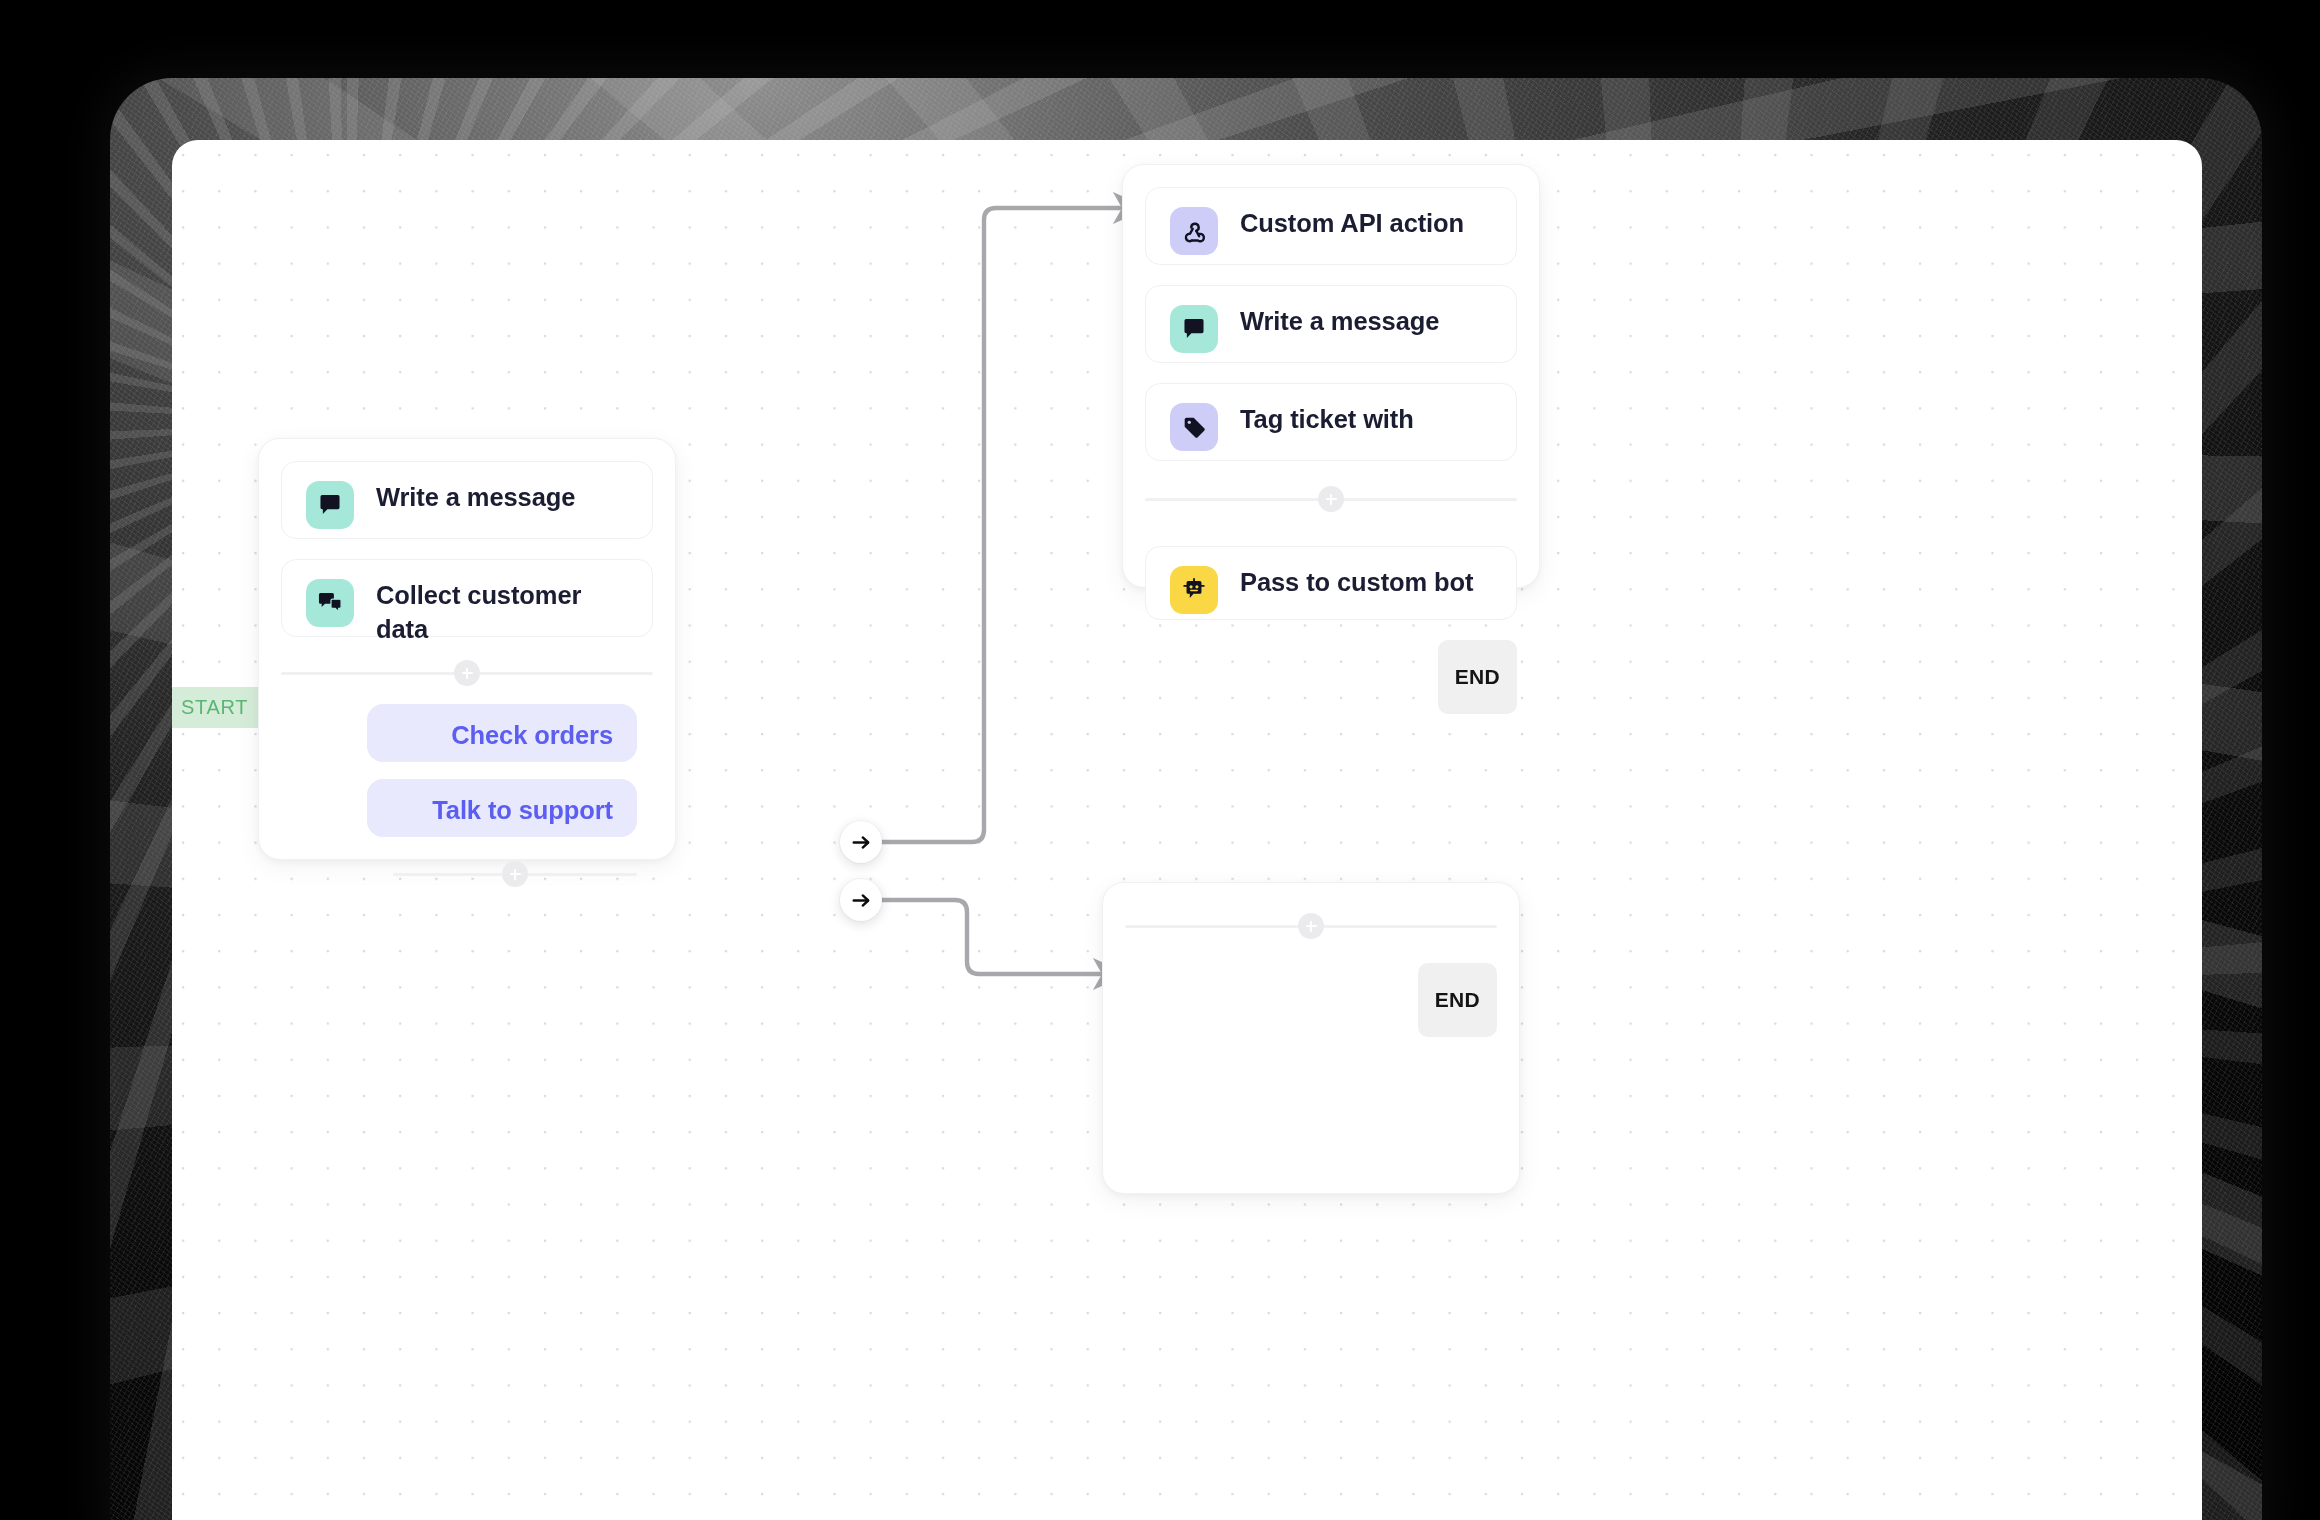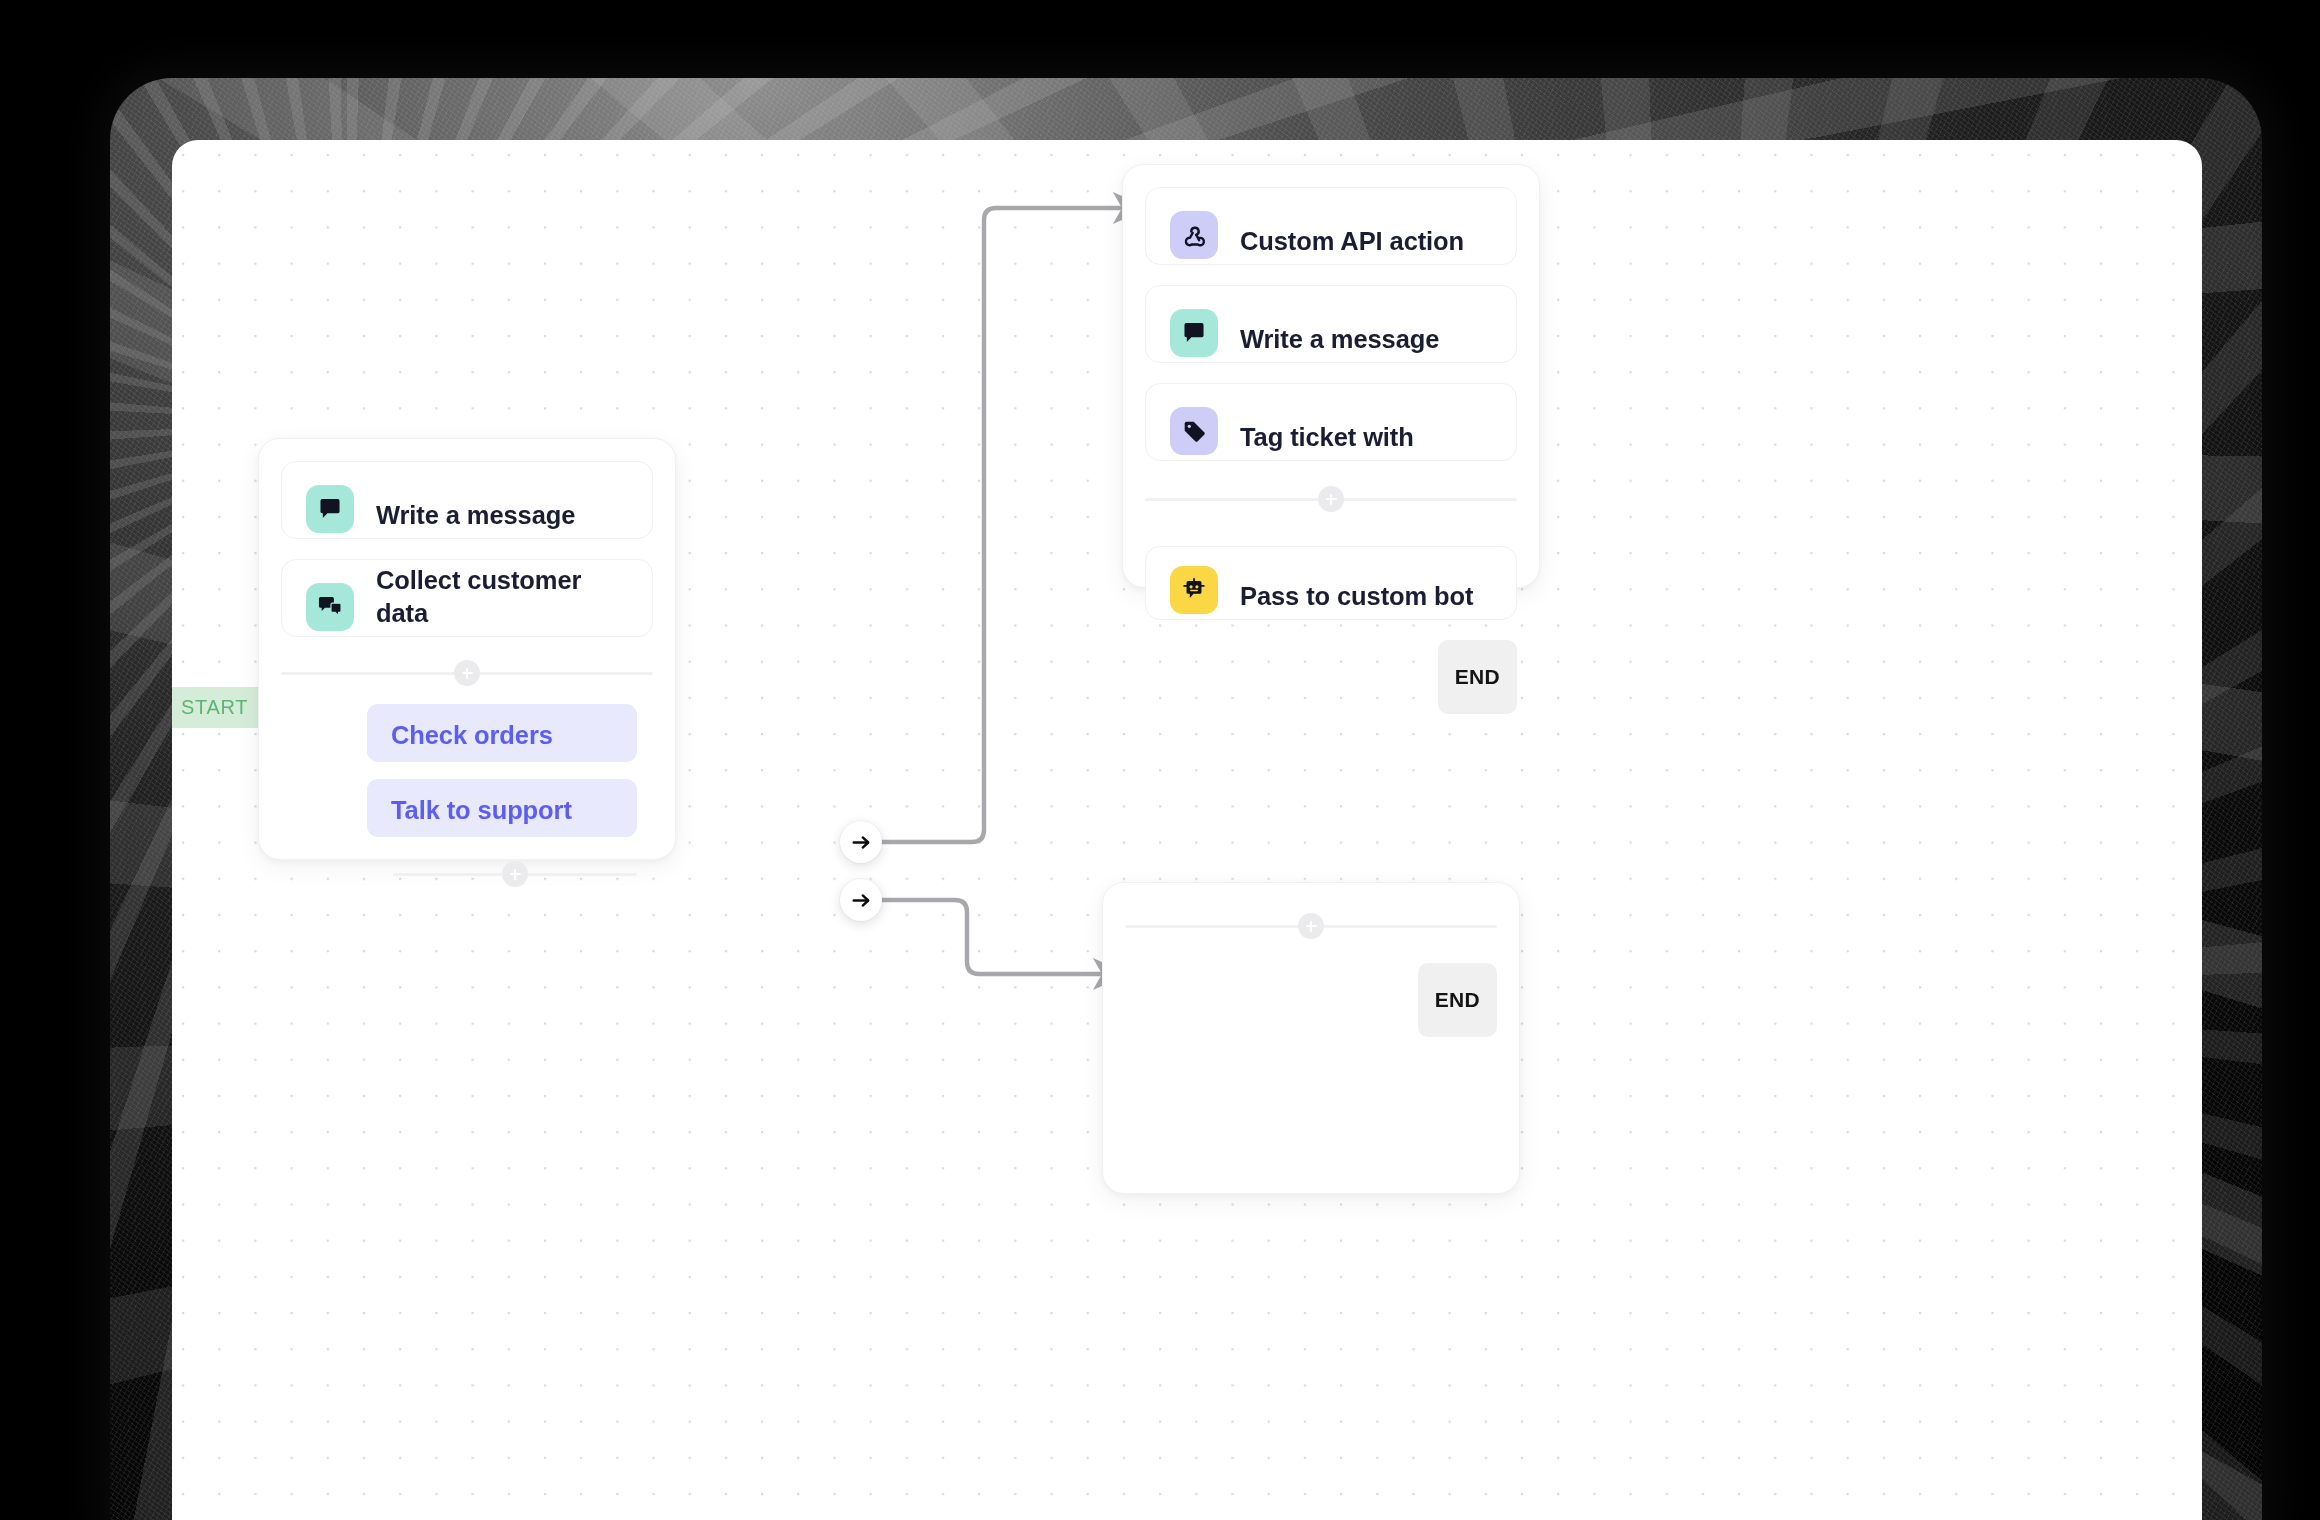--- a/index.html
+++ b/index.html
@@ -78,26 +78,26 @@
     position: absolute;
     background: #ffffff;
     border: 1px solid #f1f1f3;
     border-radius: 22px;
     box-shadow: 0 7px 26px rgba(24,25,45,0.055), 0 2px 7px rgba(24,25,45,0.04);
     box-sizing: border-box;
   }
 
   .action-row {
     display: flex;
-    align-items: flex-end;
+    align-items: flex-start;
     gap: 22px;
     background: #ffffff;
     border: 1px solid #f0f0f2;
     border-radius: 15px;
-    padding: 5px 24px;
+    padding: 19px 24px;
     box-sizing: border-box;
   }
   .action-row-label {
     font-size: 25.5px;
     font-weight: 700;
     color: #1b1d33;
     letter-spacing: -0.1px;
     line-height: 1.32;
   }
   .action-row-label .q-text { font-weight: 800; }
@@ -147,27 +147,28 @@
     position: absolute;
     background: #ffffff;
     border-radius: 1px;
   }
   .plus-divider .plus-btn::before { width: 11px; height: 2.4px; }
   .plus-divider .plus-btn::after  { width: 2.4px; height: 11px; }
 
   
   .choice-chip {
     background: #e8e9fd;
-    border-radius: 11px;
+    border-radius: 16px;
     padding: 17px 24px;
     font-size: 25.5px;
     font-weight: 600;
     color: #5b5ef0;
     letter-spacing: -0.1px;
     box-sizing: border-box;
+    text-align: right;
   }
 
   
   .start-badge {
     position: absolute;
     display: inline-flex;
     align-items: center;
     gap: 11px;
     background: #d5ecd9;
     color: #5bb673;

